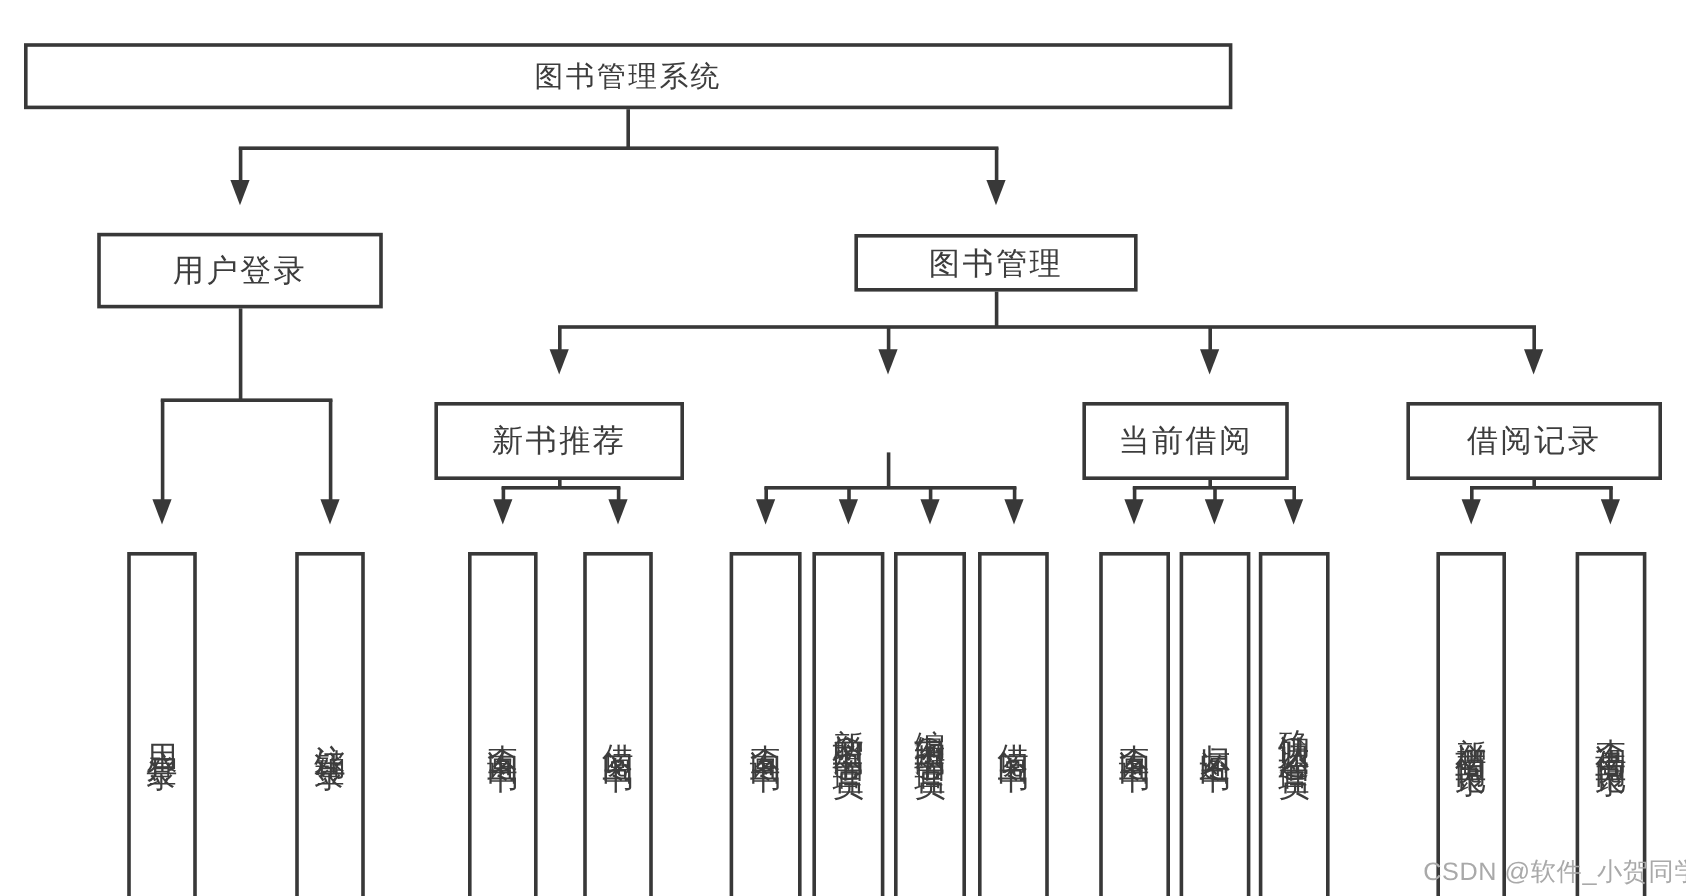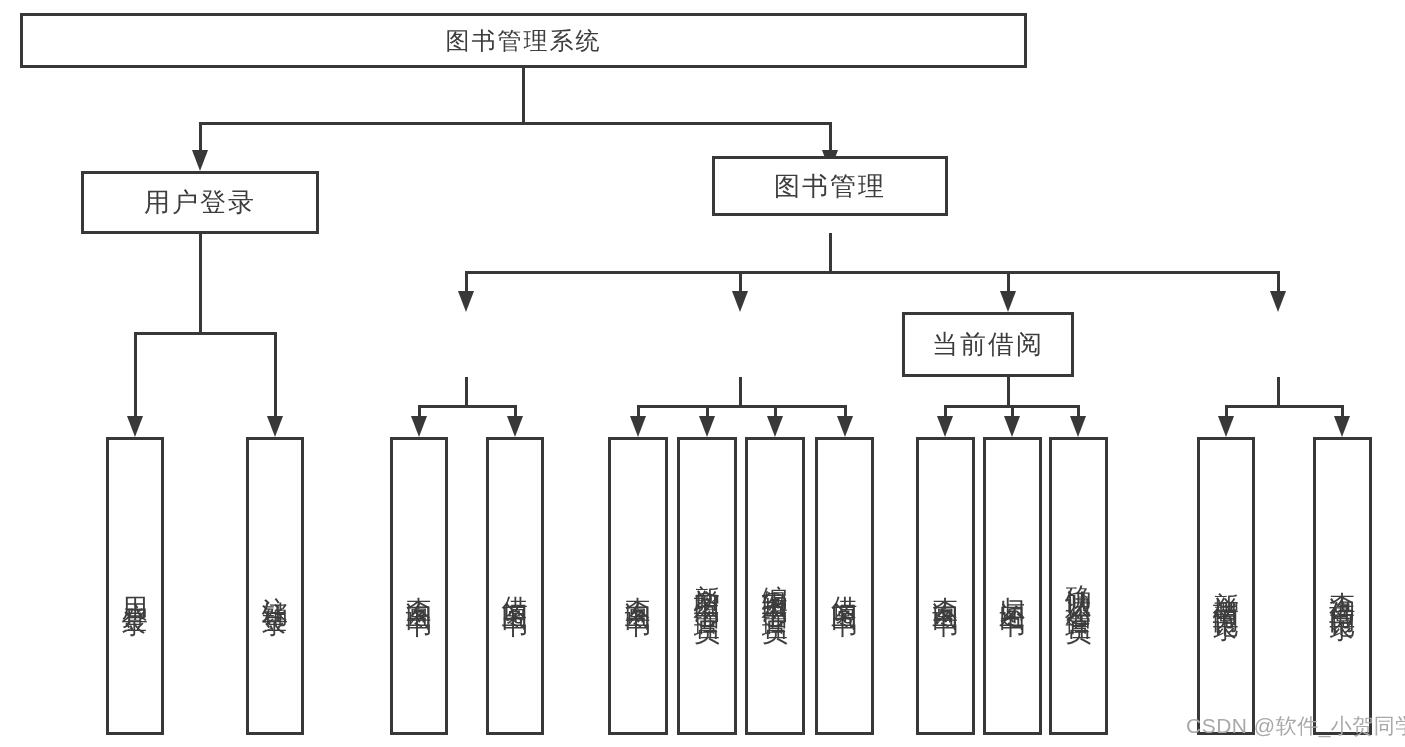--- a/index.html
+++ b/index.html
@@ -14,20 +14,21 @@
   }
   .node {
     position: absolute;
     box-sizing: border-box;
     background: #ffffff;
     border: 3px solid #383838;
     display: flex;
     align-items: center;
     justify-content: center;
     z-index: 2;
+    margin-top: 23px;
   }
   .hbox { font-size: 26px; letter-spacing: 2px; }
   .root { font-size: 24px; letter-spacing: 2px; }
   .vbox {
     top: 437px;
     height: 298px;
     writing-mode: vertical-rl;
     text-orientation: mixed;
     font-size: 26px;
     letter-spacing: 5px;
@@ -58,23 +59,25 @@
   }
 </style>
 </head>
 <body>
 
 <div class="canvas">
 
   <div class="node root" style="left:20px; top:13px; width:1007px; height:55px;">图书管理系统</div>
 
   <div class="node hbox" style="left:81px; top:171px; width:238px; height:63px;">用户登录</div>
-  <div class="node hbox" style="left:712px; top:156px; width:236px; height:60px;">图书管理</div>
+  <div class="node hbox" style="left:712px; top:172px; width:236px; height:48px;">图书管理</div>
 
+  <div class="node hbox" style="left:362px; top:312px; width:208px; height:65px;">新书推荐</div>
   <div class="node hbox" style="left:902px; top:312px; width:172px; height:65px;">当前借阅</div>
+  <div class="node hbox" style="left:1172px; top:312px; width:213px; height:65px;">借阅记录</div>
 
   <div class="node vbox" style="left:106px; width:58px;">用户登录</div>
   <div class="node vbox" style="left:246px; width:58px;">注销登录</div>
 
   <div class="node vbox" style="left:390px; width:58px;">查询图书</div>
   <div class="node vbox" style="left:486px; width:58px;">借阅图书</div>
 
   <div class="node vbox" style="left:608px; width:60px;">查询图书</div>
   <div class="node vbox" style="left:677px; width:60px;">新增图书（管理员）</div>
   <div class="node vbox" style="left:745px; width:60px;">编辑图书（管理员）</div>

